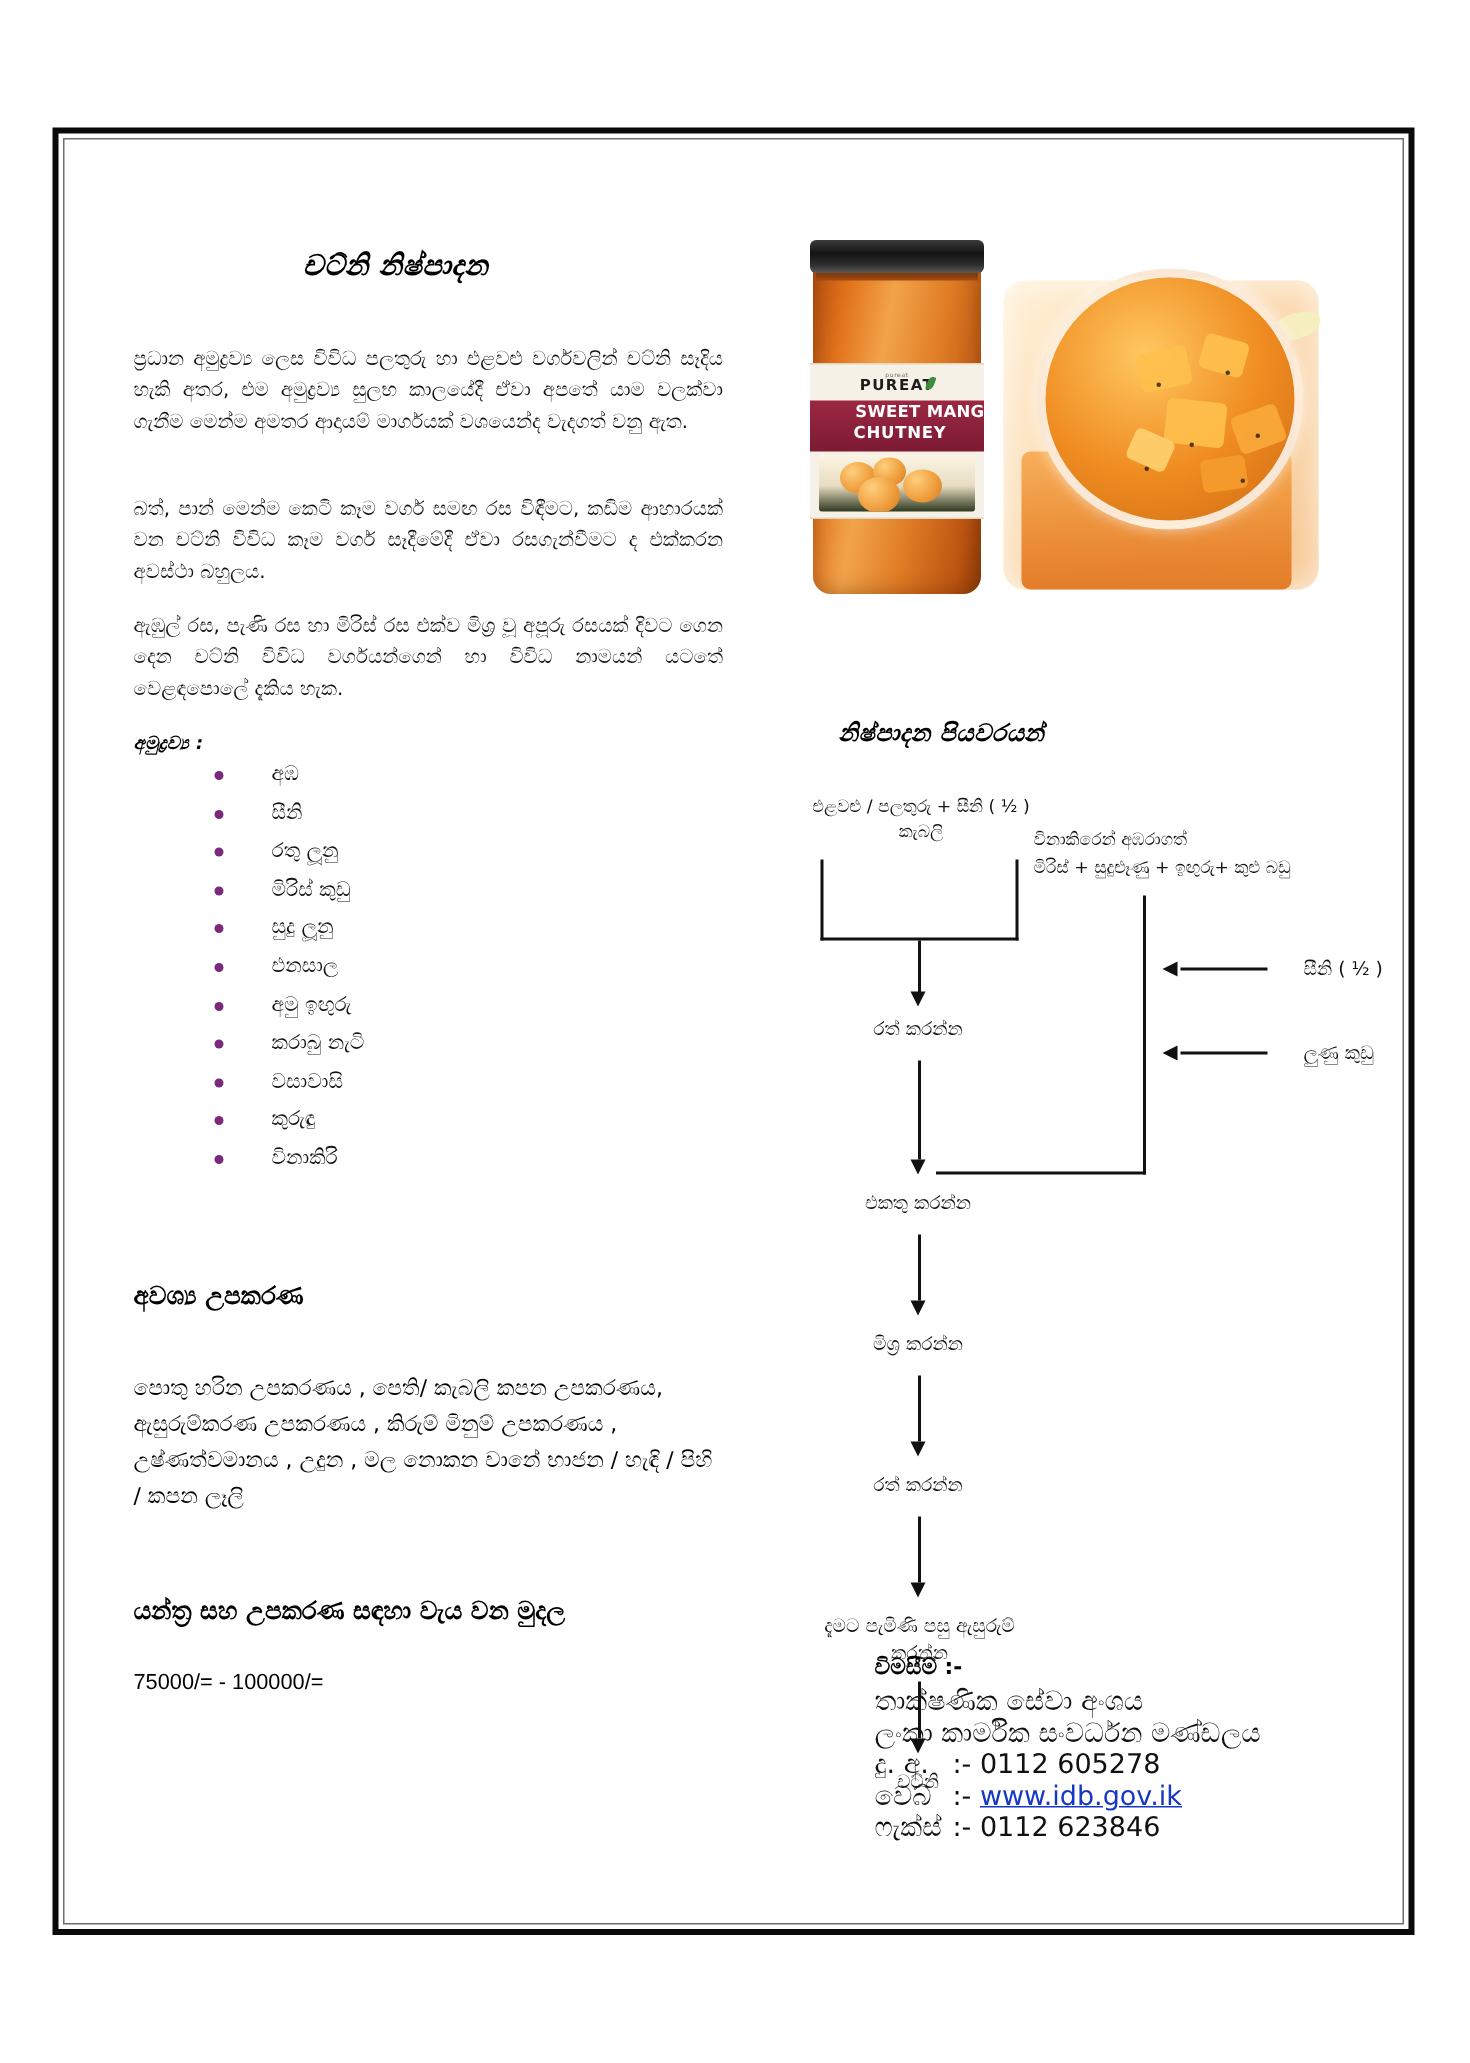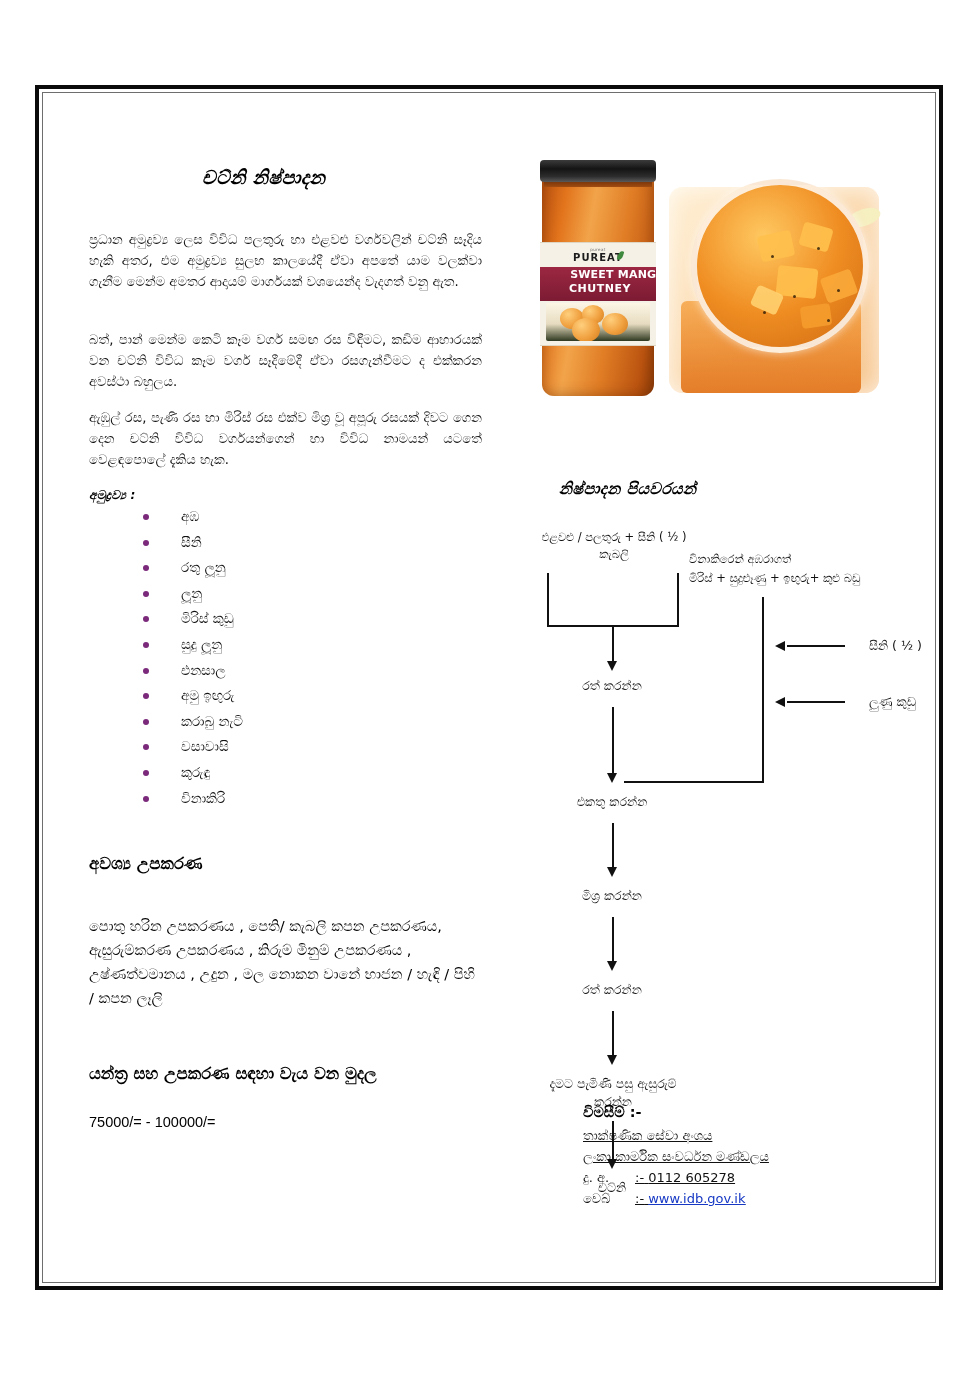--- a/index.html
+++ b/index.html
@@ -195,21 +195,21 @@
   }
   .arrow-left{
     position:absolute;width:0;height:0;
     border-top:5.5px solid transparent;border-bottom:5.5px solid transparent;
     border-right:10px solid #111;
   }
 
   
   #contact{position:absolute;left:544px;top:1015px;width:340px;}
   #contact-heading{font-size:14.5px;font-weight:bold;margin-bottom:4px;}
-  .contact-row{font-size:13px;line-height:21px;color:#111;white-space:nowrap;text-decoration:underline;}
+  .contact-row{font-size:18px;line-height:21px;color:#111;white-space:nowrap;}
   .contact-key{display:inline-block;min-width:52px;}
   .contact-link{color:#1638c4;text-decoration:underline;}
 </style>
 </head>
 <body>
 
 <div id="page-frame">
   <div id="page-frame-inner"></div>
 
   <div id="content">
@@ -219,21 +219,20 @@
     <div id="intro-1" class="para sin">ප්‍රධාන අමුද්‍රව්‍ය ලෙස විවිධ පලතුරු හා එළවළු වර්ගවලින් චට්නි සෑදිය හැකි අතර, එම අමුද්‍රව්‍ය සුලභ කාලයේදී ඒවා අපතේ යාම වලක්වා ගැනීම මෙන්ම අමතර ආදායම් මාර්ගයක් වශයෙන්ද වැදගත් වනු ඇත.</div>
     <div id="intro-2" class="para sin">බත්, පාන් මෙන්ම කෙටි කෑම වර්ග සමඟ රස විඳීමට, කඩිම ආහාරයක් වන චට්නි විවිධ කෑම වර්ග සෑදීමේදී ඒවා රසගැන්වීමට ද එක්කරන අවස්ථා බහුලය.</div>
     <div id="intro-3" class="para sin">ඇඹුල් රස, පැණි රස හා මිරිස් රස එක්ව මිශ්‍ර වූ අපූරු රසයක් දිවට ගෙන දෙන චට්නි විවිධ වර්ගයන්ගෙන් හා විවිධ නාමයන් යටතේ වෙළඳපොලේ දැකිය හැක.</div>
 
     <div id="ingredients-heading" class="sin hd-italic">අමුද්‍රව්‍ය :</div>
 
     <ul id="ingredients-list">
       <li class="sin">අඹ</li>
       <li class="sin">සීනි</li>
       <li class="sin">රතු ලූනු</li>
-      <li class="sin">ලූනු</li>
       <li class="sin">මිරිස් කුඩු</li>
       <li class="sin">සුදු ලූනු</li>
       <li class="sin">එනසාල</li>
       <li class="sin">අමු ඉඟුරු</li>
       <li class="sin">කරාබු නැටි</li>
       <li class="sin">වසාවාසි</li>
       <li class="sin">කුරුඳු</li>
       <li class="sin">විනාකිරි</li>
     </ul>
 
@@ -355,16 +354,20 @@
       <div class="contact-row sin">
         <span class="contact-key">දු. අ.</span><span>:-</span>
         <span>0112 605278</span>
       </div>
 
       <div class="contact-row sin">
         <span class="contact-key">වෙබ්</span><span>:-</span>
         <span class="contact-link">www.idb.gov.ik</span>
       </div>
 
+      <div class="contact-row sin">
+        <span class="contact-key">ෆැක්ස්</span><span>:-</span>
+        <span>0112 623846</span>
+      </div>
     </div>
 
   </div>
 </div>
 
 </body></html>

